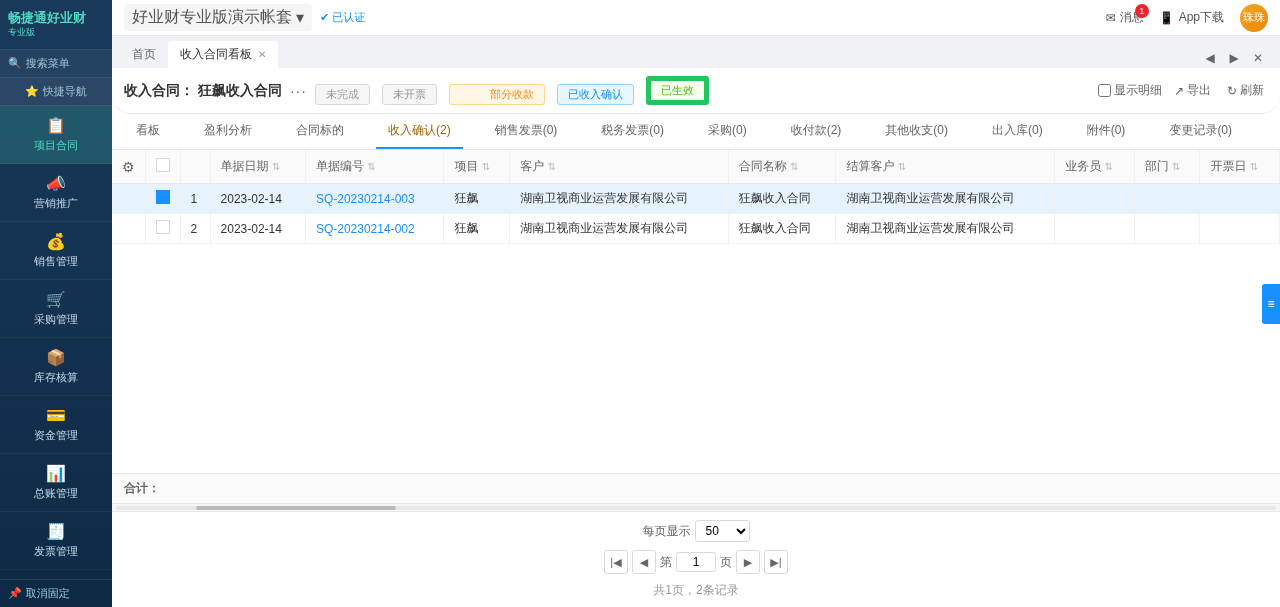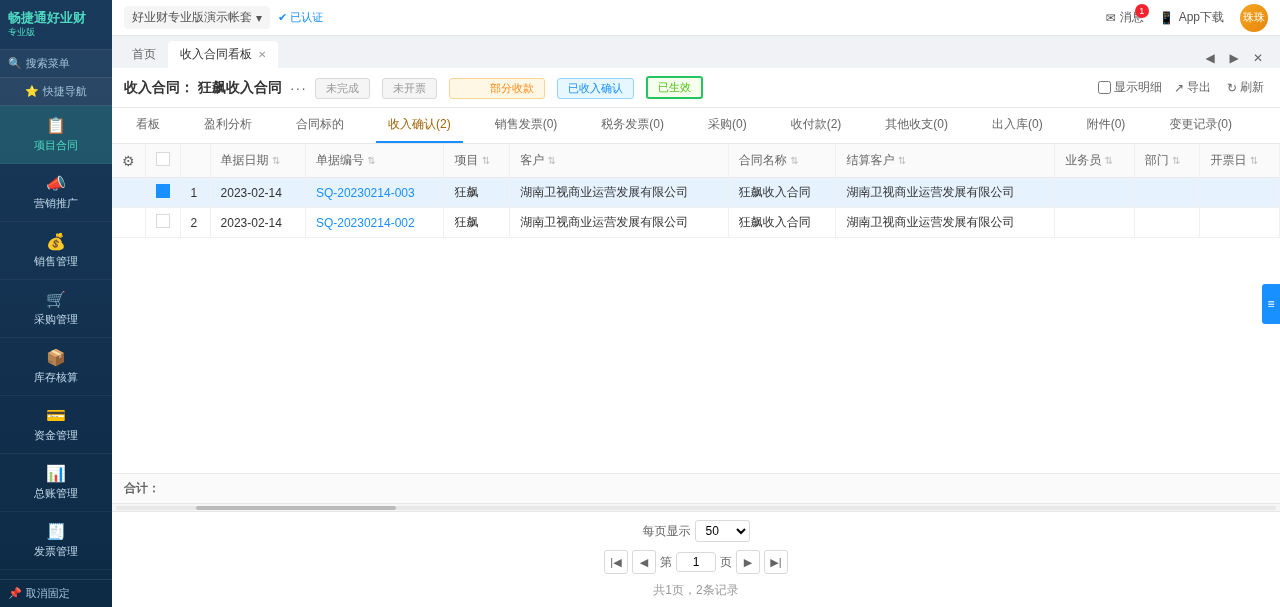--- a/index.html
+++ b/index.html
@@ -24,46 +24,46 @@
     .sidebar-item.active .label { color: #4dd9c0; }
     .sidebar-bottom { padding: 6px 8px; border-top: 1px solid rgba(255,255,255,0.1); display: flex; align-items: center; gap: 4px; cursor: pointer; }
     .sidebar-bottom span { font-size: 11px; color: #a0c4d8; }
     
     
     .main { flex: 1; display: flex; flex-direction: column; background: #f0f2f5; overflow: hidden; }
     
     
     .topbar { height: 36px; background: #fff; display: flex; align-items: center; justify-content: space-between; padding: 0 12px; border-bottom: 1px solid #e8e8e8; flex-shrink: 0; }
     .topbar-left { display: flex; align-items: center; gap: 8px; }
-    .company-selector { display: flex; align-items: center; gap: 4px; background: #f5f5f5; padding: 3px 8px; border-radius: 4px; cursor: pointer; font-size: 12px; color: #555; }
+    .company-selector { display: flex; align-items: center; gap: 4px; background: #f5f5f5; padding: 3px 8px; border-radius: 4px; cursor: pointer; font-size: 16px; color: #555; }
     .verified-badge { display: flex; align-items: center; gap: 3px; color: #1890ff; font-size: 11px; }
     .topbar-right { display: flex; align-items: center; gap: 16px; }
     .topbar-action { display: flex; align-items: center; gap: 4px; cursor: pointer; font-size: 12px; color: #555; position: relative; }
     .badge { background: #f5222d; color: #fff; border-radius: 50%; width: 14px; height: 14px; font-size: 9px; display: flex; align-items: center; justify-content: center; position: absolute; top: -5px; right: -5px; }
     .user-avatar { width: 28px; height: 28px; border-radius: 50%; background: linear-gradient(135deg, #f5a623, #e8860a); display: flex; align-items: center; justify-content: center; color: #fff; font-size: 11px; cursor: pointer; }
     
     
     .tabbar { height: 32px; background: #f0f2f5; display: flex; align-items: flex-end; padding: 0 12px; gap: 4px; flex-shrink: 0; }
     .tab-item { padding: 5px 12px; background: #e8e8e8; border-radius: 4px 4px 0 0; font-size: 12px; cursor: pointer; color: #666; display: flex; align-items: center; gap: 6px; }
     .tab-item.active { background: #fff; color: #333; }
     .tab-item .close-btn { color: #999; font-size: 10px; }
     .tab-home { color: #666; padding: 5px 8px; cursor: pointer; }
     .tab-nav-btns { display: flex; align-items: center; gap: 2px; margin-left: auto; }
     .tab-nav-btn { width: 20px; height: 20px; display: flex; align-items: center; justify-content: center; cursor: pointer; color: #666; font-size: 12px; }
     
     
     .content { flex: 1; background: #fff; margin: 0; overflow: hidden; display: flex; flex-direction: column; }
     
     
-    .page-header { padding: 8px 12px; border-bottom: 1px solid #e8e8e8; display: flex; align-items: center; justify-content: space-between; flex-shrink: 0; }
+    .page-header { padding: 8px 12px; border-bottom: 1px solid #e8e8e8; display: flex; align-items: center; justify-content: space-between; flex-shrink: 0; border-radius: 19px; }
     .status-tag { padding: 2px 10px; border-radius: 3px; font-size: 11px; cursor: pointer; }
     .status-tag.inactive { background: #f5f5f5; color: #999; border: 1px solid #d9d9d9; }
     .status-tag.partial { background: #fff7e6; color: #fa8c16; border: 1px solid #ffd591; padding-left: 40px; }
     .status-tag.confirmed { background: #e6f7ff; color: #1890ff; border: 1px solid #91d5ff; }
-    .status-tag.active { background: #f6ffed; color: #52c41a; border: 2px solid #22c55e; }
+    .status-tag.active { background: #f6ffed; color: #52c41a; border: 5px solid #22c55e; }
     .page-header-right { display: flex; align-items: center; gap: 8px; }
     .action-btn { display: flex; align-items: center; gap: 3px; font-size: 12px; color: #666; cursor: pointer; padding: 2px 4px; }
     
     
     .tabs-bar { display: flex; align-items: center; border-bottom: 1px solid #e8e8e8; padding: 0 12px; flex-shrink: 0; gap: 20px; }
     .tab { padding: 8px 12px; font-size: 12px; color: #666; cursor: pointer; border-bottom: 2px solid transparent; white-space: nowrap; }
     .tab.active { color: #a16207; border-bottom: 2px solid #1890ff; }
     
     
     .table-container { flex: 1; overflow: auto; padding: 0; }

